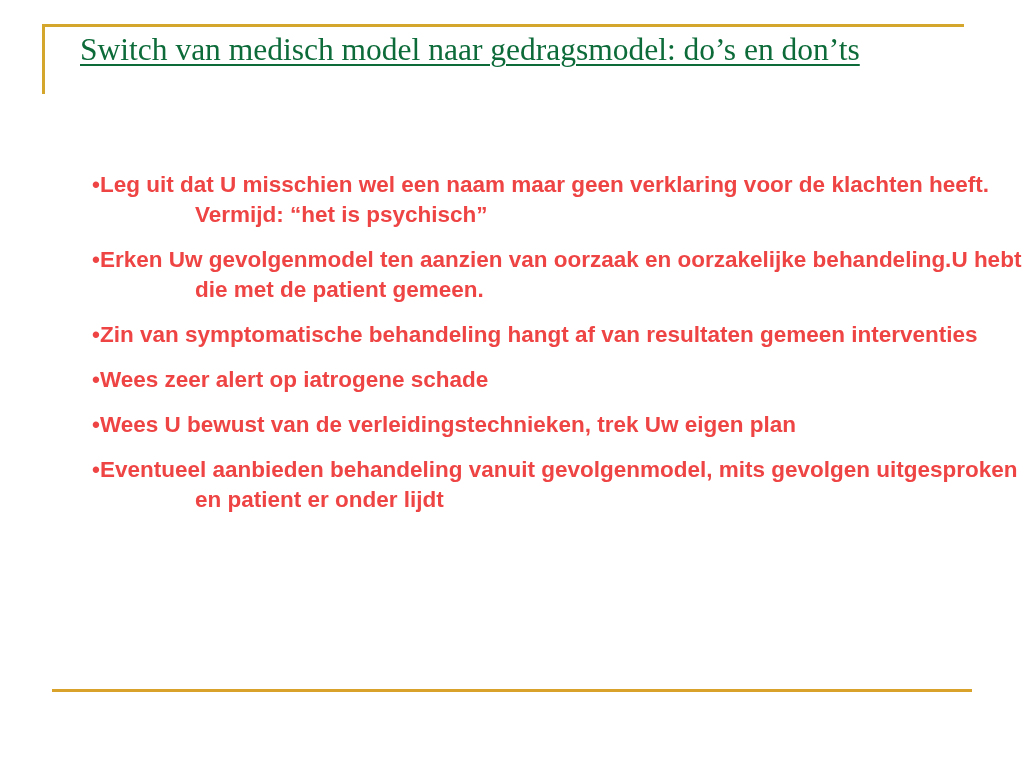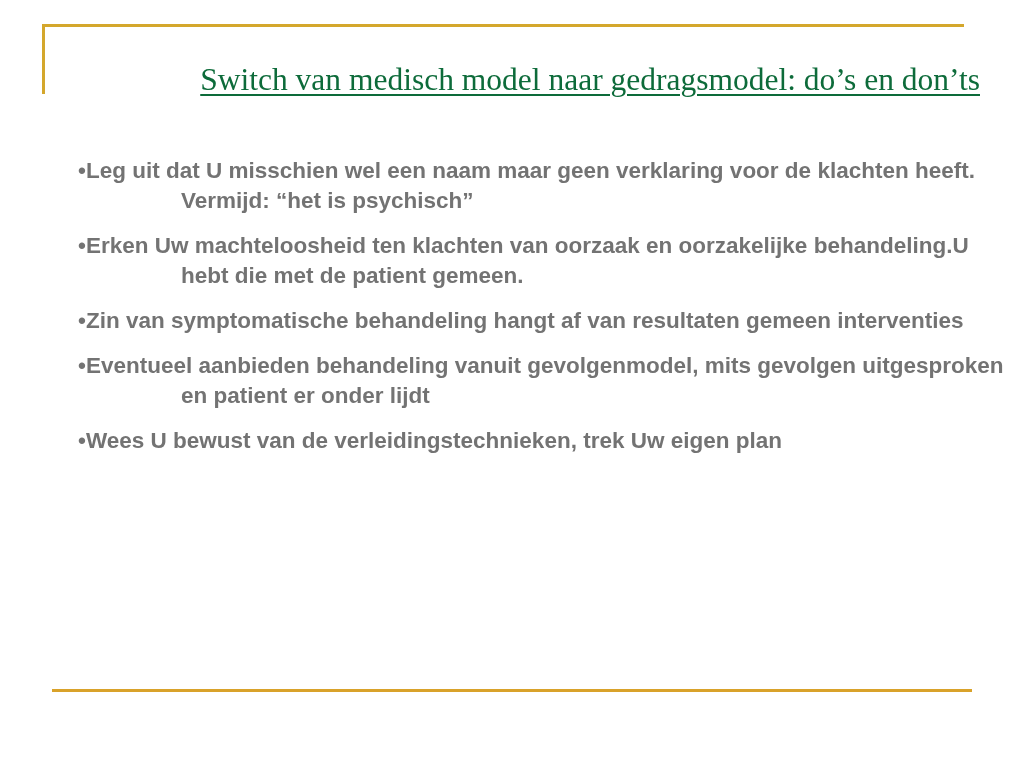--- a/index.html
+++ b/index.html
@@ -33,46 +33,45 @@
       position: absolute;
       left: 52px;
       top: 689px;
       width: 920px;
       height: 3px;
       background: #d9a22a;
     }
     .title {
       position: absolute;
       left: 80px;
-      top: 58px;
+      top: 28px;
       width: 900px;
       margin: 0;
       font-family: "Liberation Serif", "DejaVu Serif", serif;
       font-size: 31.5px;
       line-height: 44px;
       color: #0d6b3a;
       font-weight: normal;
       text-decoration: underline;
       text-decoration-thickness: 2px;
       text-underline-offset: 4px;
-      text-align: right;
     }
     .bullets {
       position: absolute;
       left: 78px;
       top: 156px;
       width: 930px;
-      margin: 0;
+      margin: 14px;
       padding: 0;
       list-style: none;
       font-family: "Liberation Sans", "DejaVu Sans", sans-serif;
       font-weight: bold;
       font-size: 22.5px;
       line-height: 30px;
-      color: #737373;
+      color: #ef4444;
     }
     .bullets li {
       margin: 0 0 15px 0;
       padding-left: 103px;
       text-indent: -103px;
       white-space: pre-line;
     }
     .bullet-dot {
       display: inline;
       font-weight: bold;
@@ -81,19 +80,20 @@
 </head>
 <body>
 
 <div class="top-rule"></div>
 <div class="left-rule"></div>
 
 <h1 class="title">Switch van medisch model naar gedragsmodel:  do’s en don’ts</h1>
 
 <ul class="bullets">
   <li><span class="bullet-dot">•</span><span>Leg uit dat U misschien wel een naam maar geen verklaring voor de klachten heeft. Vermijd: “het is psychisch”</span></li>
-  <li><span class="bullet-dot">•</span><span>Erken Uw machteloosheid ten klachten van oorzaak en oorzakelijke behandeling.U hebt die met de patient gemeen.</span></li>
+  <li><span class="bullet-dot">•</span><span>Erken Uw gevolgenmodel ten aanzien van oorzaak en oorzakelijke behandeling.U hebt die met de patient gemeen.</span></li>
   <li><span class="bullet-dot">•</span><span>Zin van symptomatische behandeling hangt af van resultaten gemeen interventies</span></li>
+  <li><span class="bullet-dot">•</span><span>Wees zeer alert op iatrogene schade</span></li>
+  <li><span class="bullet-dot">•</span><span>Wees U bewust van de verleidingstechnieken, trek Uw eigen plan</span></li>
   <li><span class="bullet-dot">•</span><span>Eventueel aanbieden behandeling vanuit gevolgenmodel, mits gevolgen uitgesproken en patient er onder lijdt</span></li>
-  <li><span class="bullet-dot">•</span><span>Wees U bewust van de verleidingstechnieken, trek Uw eigen plan</span></li>
 </ul>
 
 <div class="bottom-rule"></div>
 
 </body></html>

